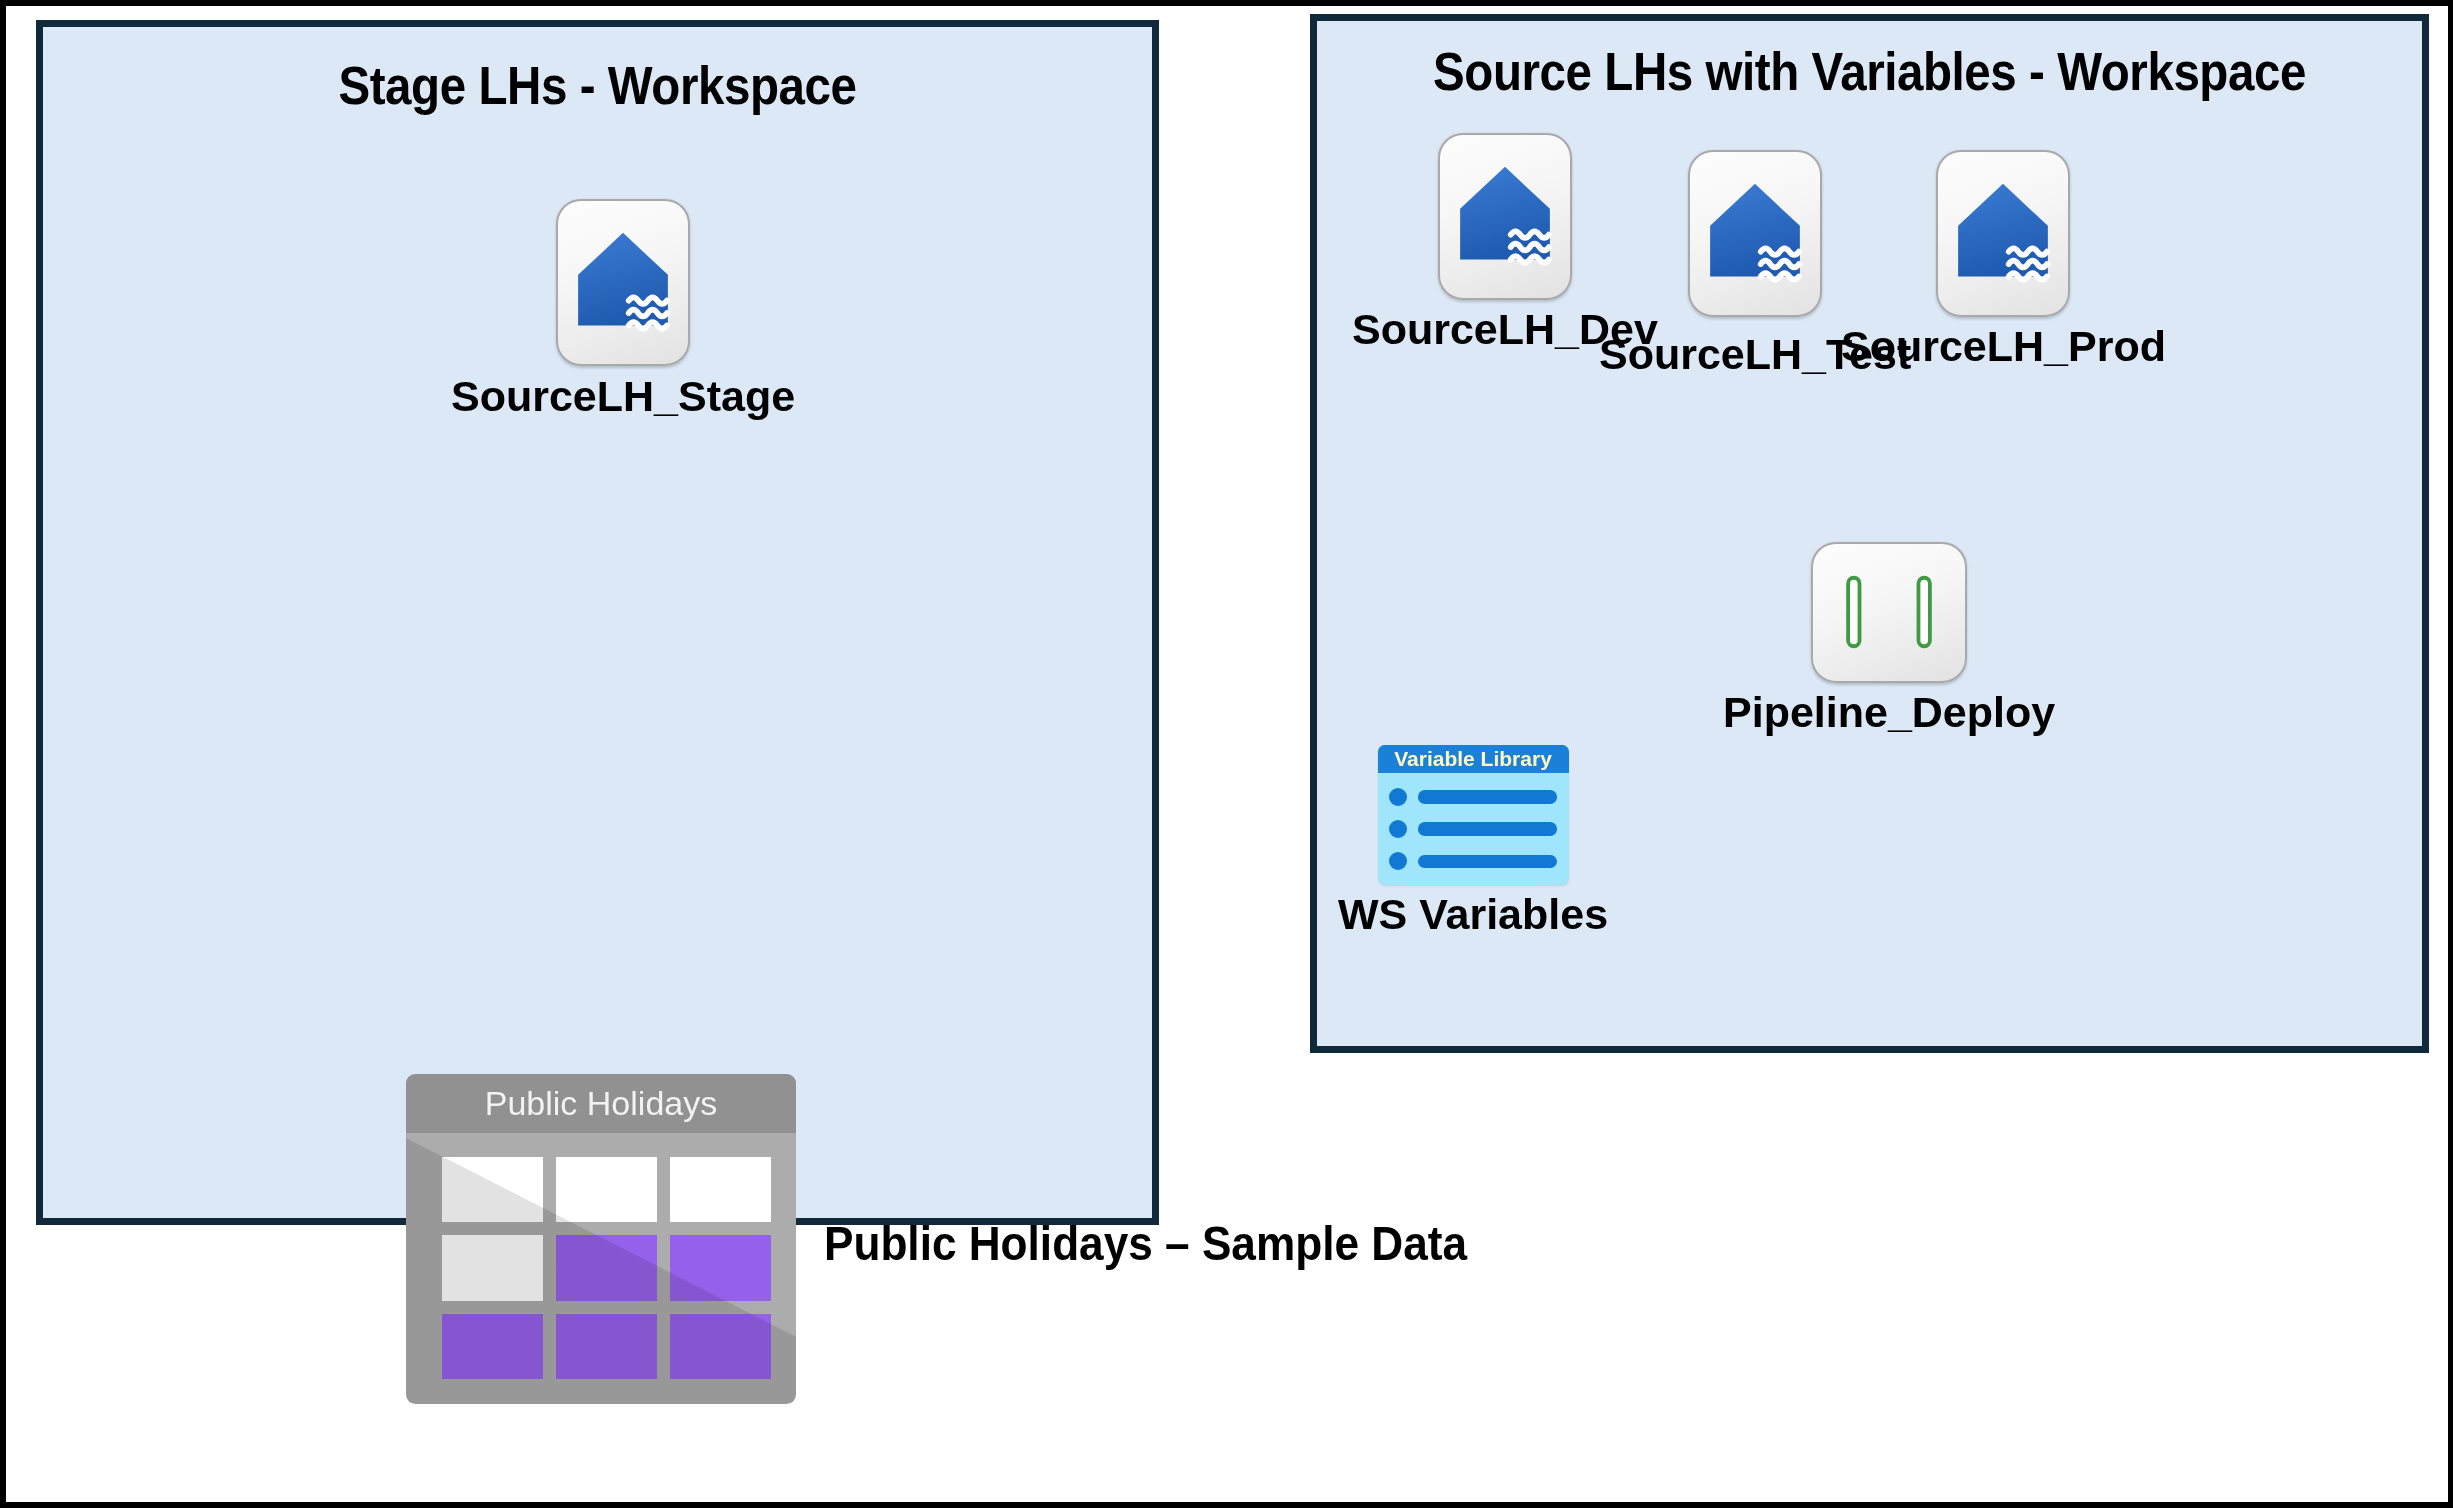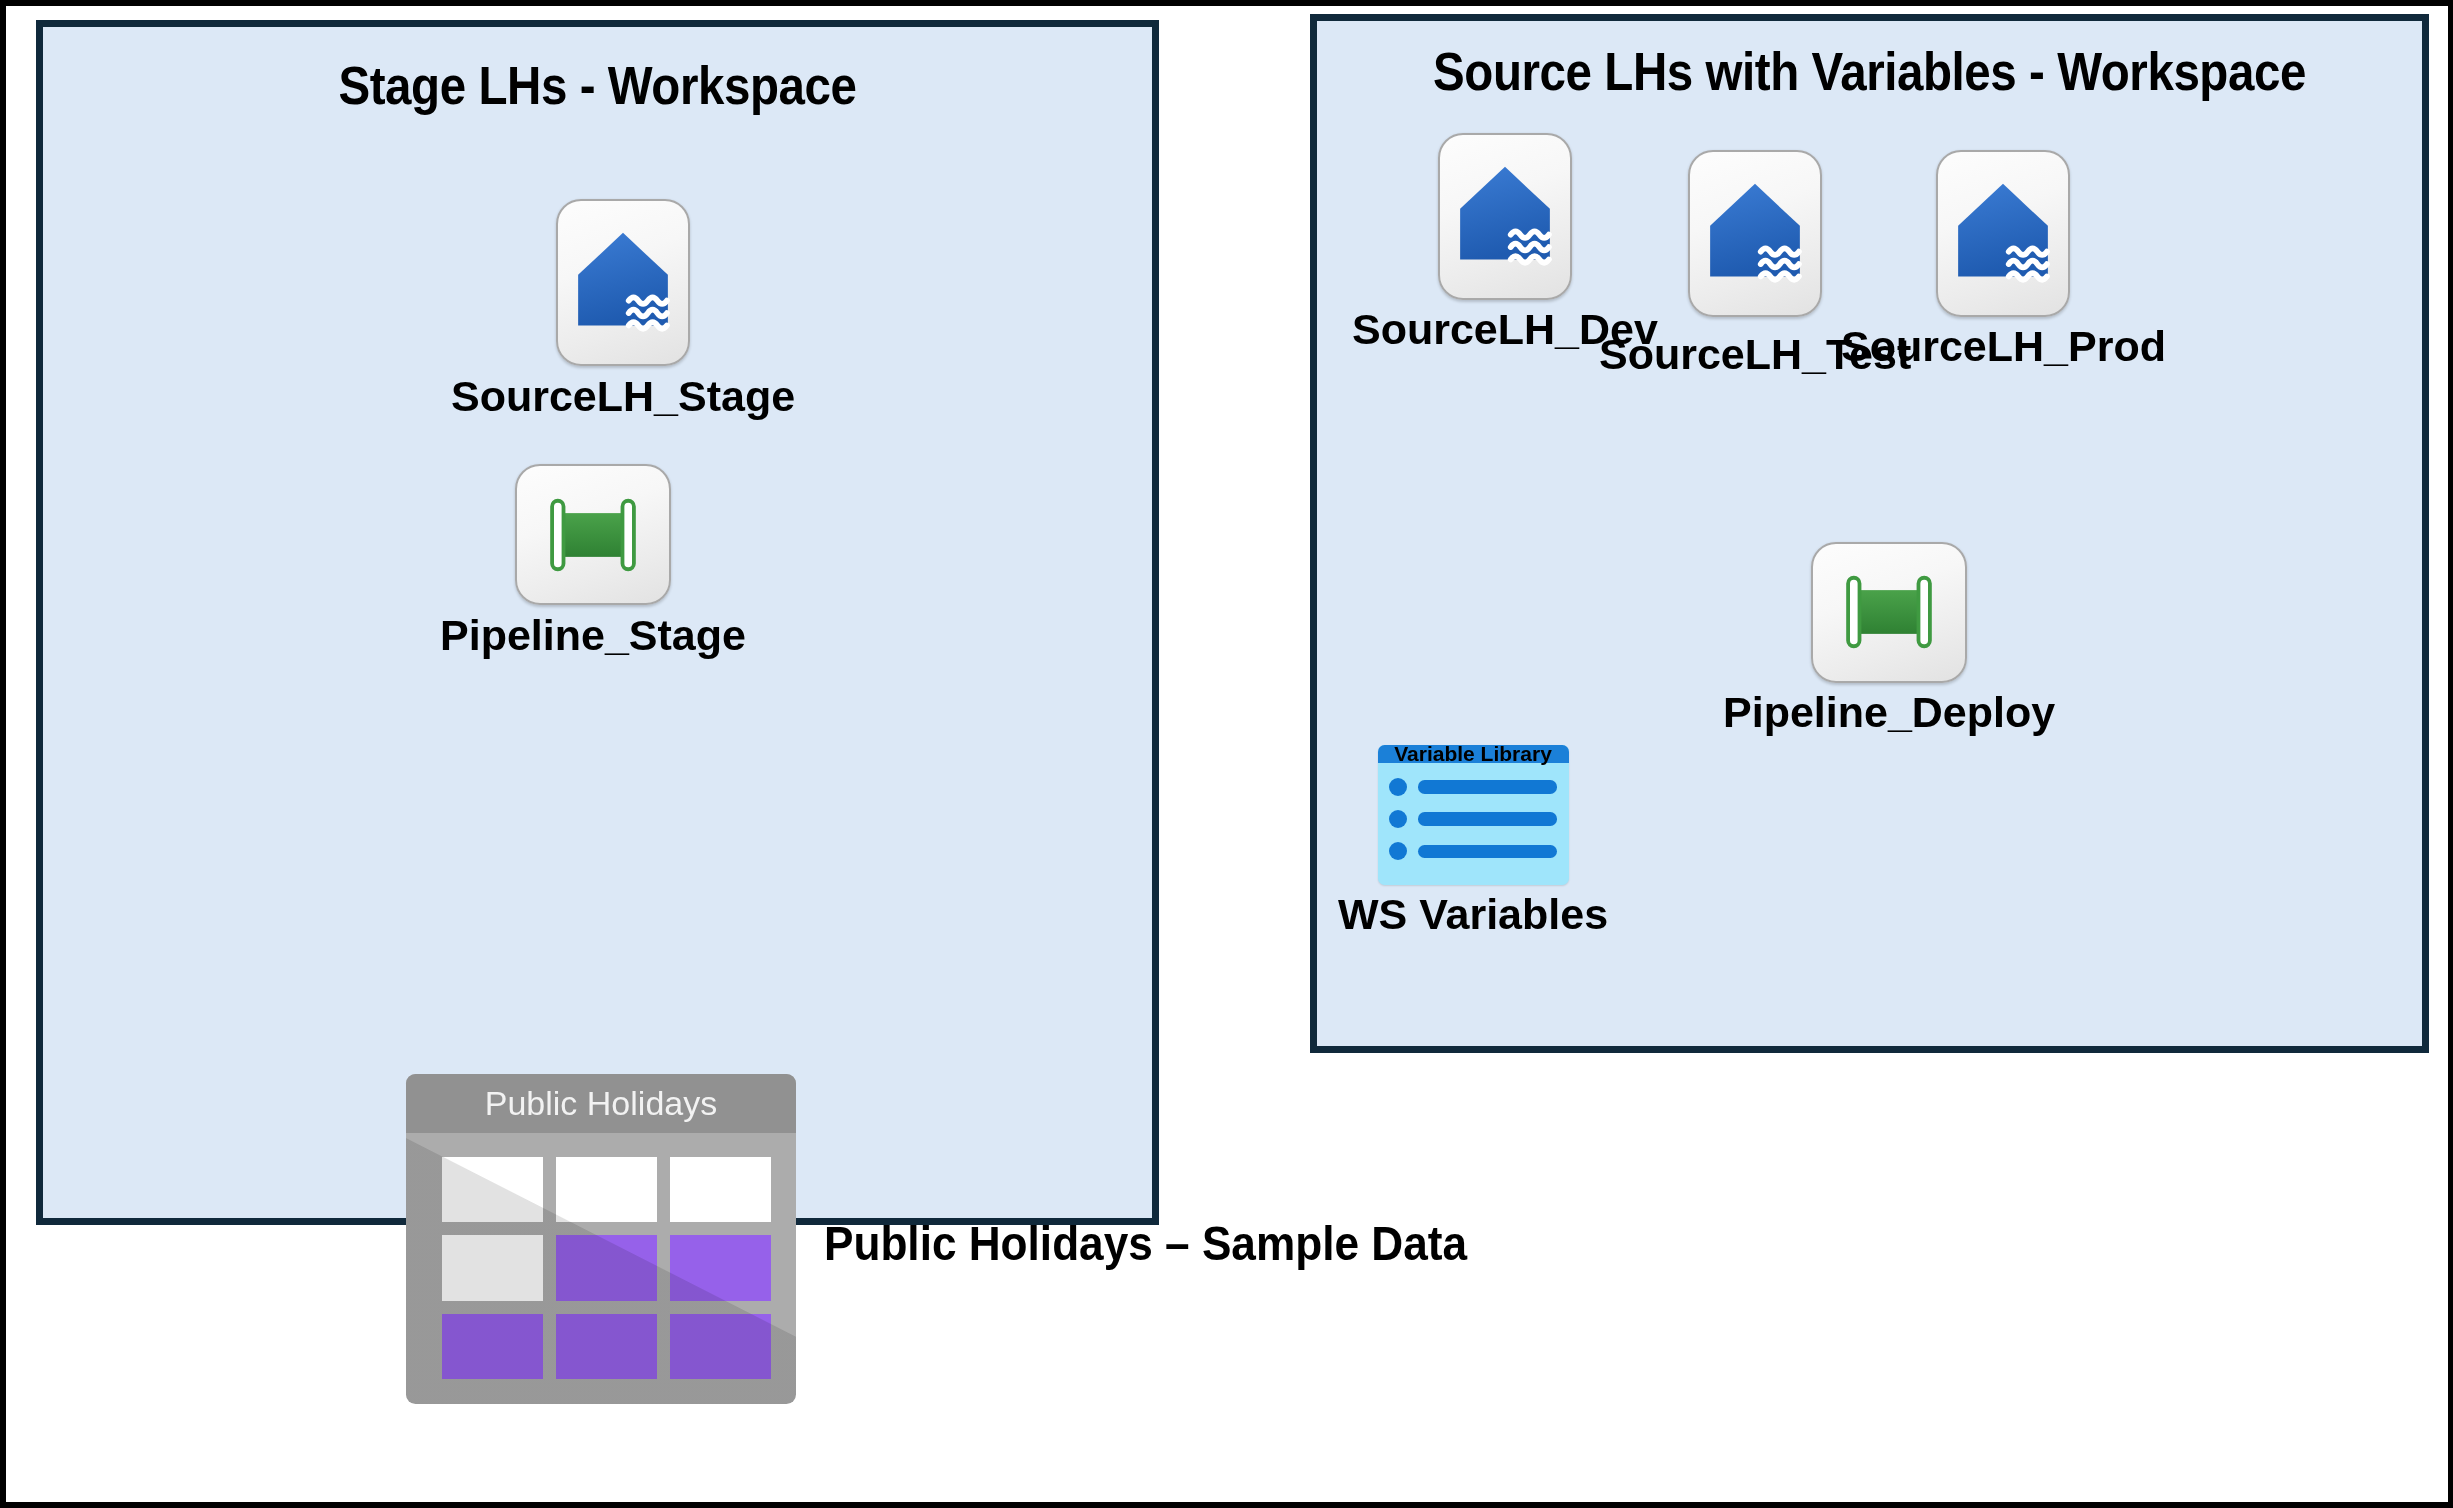--- a/index.html
+++ b/index.html
@@ -99,23 +99,23 @@
   .varlib {
     position: relative;
     width: 191px;
     height: 140px;
     border-radius: 6.7px;
     overflow: hidden;
     background: #9fe5fb;
     box-shadow: 0 1px 1.9px rgba(0,0,0,0.12);
   }
   .varlib-header {
-    height: 18px;
+    height: 28px;
     background: #1b80d8;
-    color: #000000;
+    color: #fef9c3;
     font-family: "Liberation Sans", sans-serif;
     font-weight: bold;
     font-size: 21px;
     display: flex;
     align-items: center;
     justify-content: center;
     letter-spacing: 0px;
   }
   .varlib-body {
     padding: 15.3px 11.5px 9.6px 11.5px;
@@ -220,36 +220,20 @@
           <g stroke="#ffffff" stroke-width="6" fill="none" stroke-linecap="round">
             <path d="M56 74 q5 -7 10 0 q5 7 10 0 q5 -7 10 0 q5 7 10 0"></path>
             <path d="M56 87 q5 -7 10 0 q5 7 10 0 q5 -7 10 0 q5 7 10 0"></path>
             <path d="M56 100 q5 -7 10 0 q5 7 10 0 q5 -7 10 0 q5 7 10 0"></path>
           </g>
         </svg>
       </div>
       <div class="artifact-label">SourceLH_Stage</div>
     </div>
 
-    <div class="artifact" style="left:397px; top:437px;">
-      <div class="tile pipeline-tile">
-        <svg width="94" height="78" viewBox="0 0 98 82" aria-hidden="true">
-          <defs>
-            <linearGradient id="pgr1" x1="0" y1="0" x2="0" y2="1">
-              <stop offset="0%" stop-color="#4aa24a"></stop>
-              <stop offset="100%" stop-color="#2f8133"></stop>
-            </linearGradient>
-          </defs>
-          <rect x="14" y="18" width="70" height="46" fill="url(#pgr1)"></rect>
-          <rect x="6" y="5" width="12" height="72" rx="6" fill="#ffffff" stroke="#3f9a41" stroke-width="4"></rect>
-          <rect x="80" y="5" width="12" height="72" rx="6" fill="#ffffff" stroke="#3f9a41" stroke-width="4"></rect>
-        </svg>
-      </div>
-      <div class="artifact-label">Pipeline_Stage</div>
-    </div>
   </div>
 
   <div class="workspace" id="ws-source">
     <div class="ws-title">Source LHs with Variables - Workspace</div>
 
     <div class="artifact" style="left:35px; top:112px;">
       <div class="tile lakehouse-tile">
         <svg width="96" height="105" viewBox="0 0 100 110" aria-hidden="true">
           <path d="M50 3 L97 47 L97 100 L3 100 L3 47 Z" fill="url(#lhg1)"></path>
           <g stroke="#ffffff" stroke-width="6" fill="none" stroke-linecap="round">

